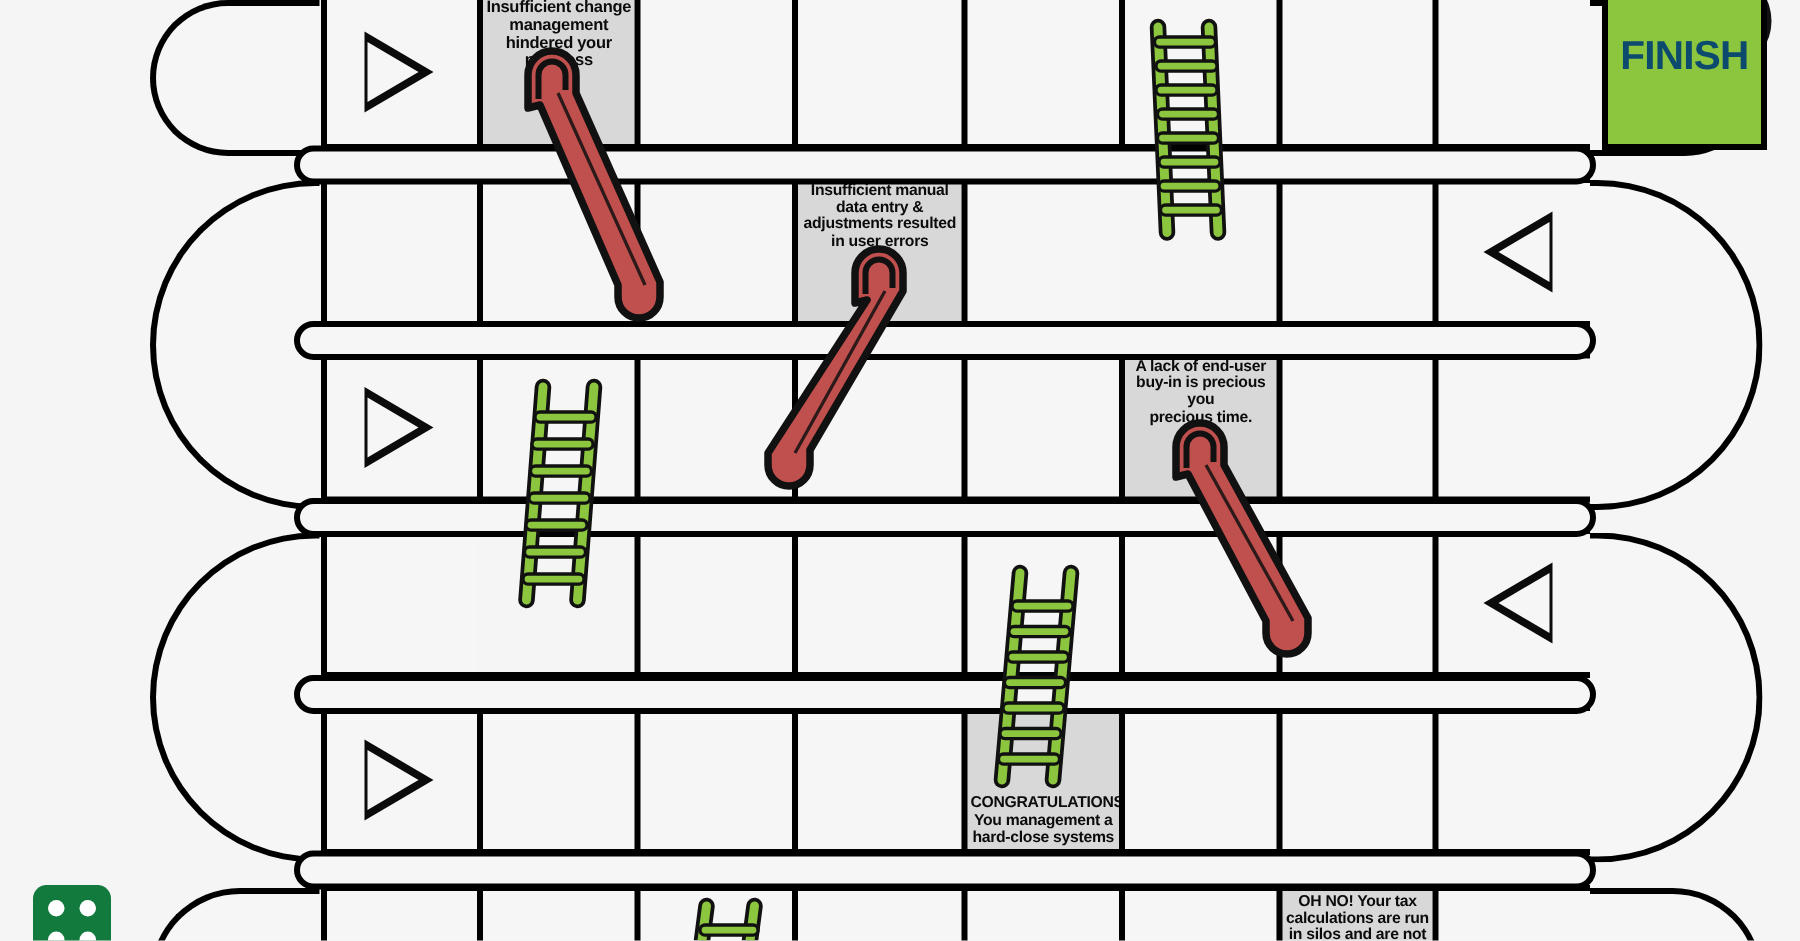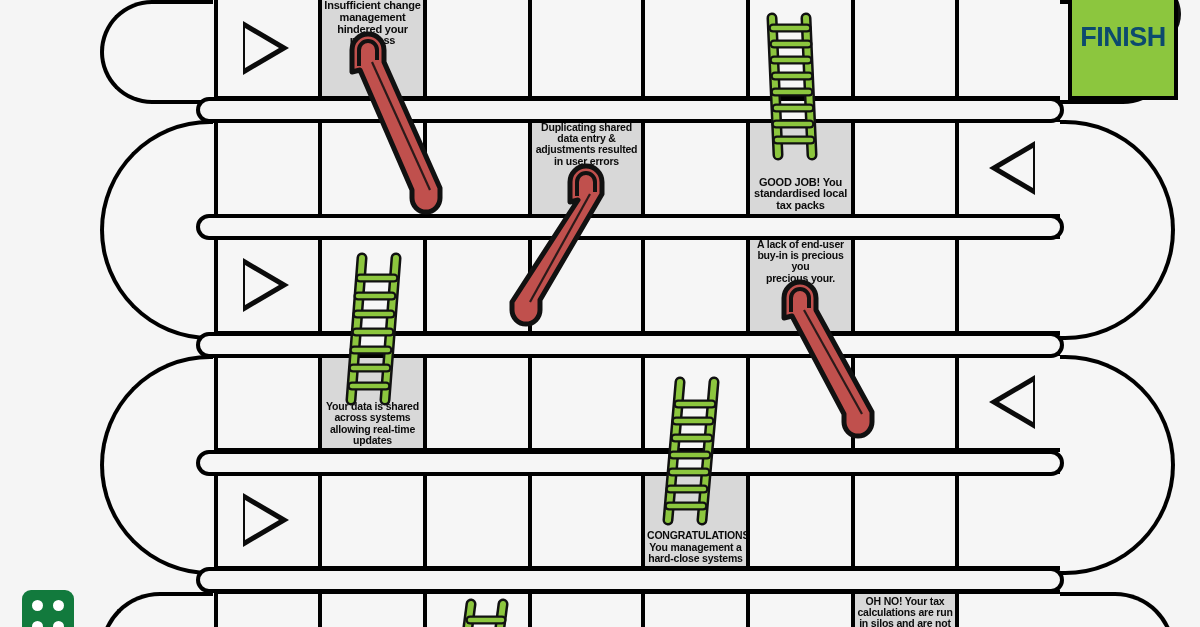--- a/index.html
+++ b/index.html
@@ -147,71 +147,56 @@
   <div class="hline" style="left:216px; top:96px;  width:844px;"></div>
   <div class="vline" style="left:214px; top:-4px;  height:104px;"></div>
 
   <div class="connector" style="left:196px; top:97px; width:868px; height:26px;"></div>
 
   <div class="cell nodiv" style="left:213px;  top:118px; width:105px; height:100px;"></div>
   <div class="cell" style="left:318px;  top:118px; width:105px; height:100px;"></div>
   <div class="cell" style="left:423px;  top:118px; width:105px; height:100px;"></div>
   <div class="cell special" style="left:528px; top:118px; width:113px; height:100px;">
     <div class="cell-text txt-top" style="font-size:10.5px;">
-        <div>Duplicating shared</div>
+        <div>Insufficient manual</div>
         <div>data entry &amp;</div>
         <div>adjustments resulted</div>
         <div>in user errors</div>
       </div>
   </div>
   <div class="cell" style="left:641px;  top:118px; width:105px; height:100px;"></div>
-  <div class="cell special" style="left:746px; top:118px; width:105px; height:100px;">
-    <div class="cell-text txt-bot" style="font-size:11px;">
-        <div>GOOD JOB! You</div>
-        <div>standardised local</div>
-        <div>tax packs</div>
-      </div>
-  </div>
   <div class="cell" style="left:851px;  top:118px; width:104px; height:100px;"></div>
   <div class="cell" style="left:955px;  top:118px; width:105px; height:100px;"></div>
   <div class="hline" style="left:216px; top:118px; width:844px;"></div>
   <div class="hline" style="left:216px; top:214px; width:844px;"></div>
   <div class="vline" style="left:214px; top:118px; height:100px;"></div>
 
   <div class="connector" style="left:196px; top:214px; width:868px; height:26px;"></div>
 
   <div class="cell nodiv" style="left:213px;  top:235px; width:105px; height:100px;"></div>
   <div class="cell" style="left:318px;  top:235px; width:105px; height:100px;"></div>
   <div class="cell" style="left:423px;  top:235px; width:105px; height:100px;"></div>
   <div class="cell" style="left:528px;  top:235px; width:113px; height:100px;"></div>
   <div class="cell" style="left:641px;  top:235px; width:105px; height:100px;"></div>
   <div class="cell special" style="left:746px; top:235px; width:105px; height:100px;">
     <div class="cell-text txt-top" style="font-size:10.5px;">
         <div>A lack of end-user</div>
         <div>buy-in is precious you</div>
-        <div>precious your.</div>
+        <div>precious time.</div>
       </div>
   </div>
   <div class="cell" style="left:851px;  top:235px; width:104px; height:100px;"></div>
   <div class="cell" style="left:955px;  top:235px; width:105px; height:100px;"></div>
   <div class="hline" style="left:216px; top:235px; width:844px;"></div>
   <div class="hline" style="left:216px; top:331px; width:844px;"></div>
   <div class="vline" style="left:214px; top:235px; height:100px;"></div>
 
   <div class="connector" style="left:196px; top:332px; width:868px; height:26px;"></div>
 
   <div class="cell nodiv" style="left:213px;  top:352px; width:105px; height:100px;"></div>
-  <div class="cell special" style="left:318px; top:352px; width:105px; height:100px;">
-    <div class="cell-text txt-bot" style="font-size:10.5px;">
-        <div>Your data is shared</div>
-        <div>across systems</div>
-        <div>allowing real-time</div>
-        <div>updates</div>
-      </div>
-  </div>
   <div class="cell" style="left:423px;  top:352px; width:105px; height:100px;"></div>
   <div class="cell" style="left:528px;  top:352px; width:113px; height:100px;"></div>
   <div class="cell" style="left:641px;  top:352px; width:105px; height:100px;"></div>
   <div class="cell" style="left:746px;  top:352px; width:105px; height:100px;"></div>
   <div class="cell" style="left:851px;  top:352px; width:104px; height:100px;"></div>
   <div class="cell" style="left:955px;  top:352px; width:105px; height:100px;"></div>
   <div class="hline" style="left:216px; top:352px; width:844px;"></div>
   <div class="hline" style="left:216px; top:448px; width:844px;"></div>
   <div class="vline" style="left:214px; top:352px; height:100px;"></div>
 

